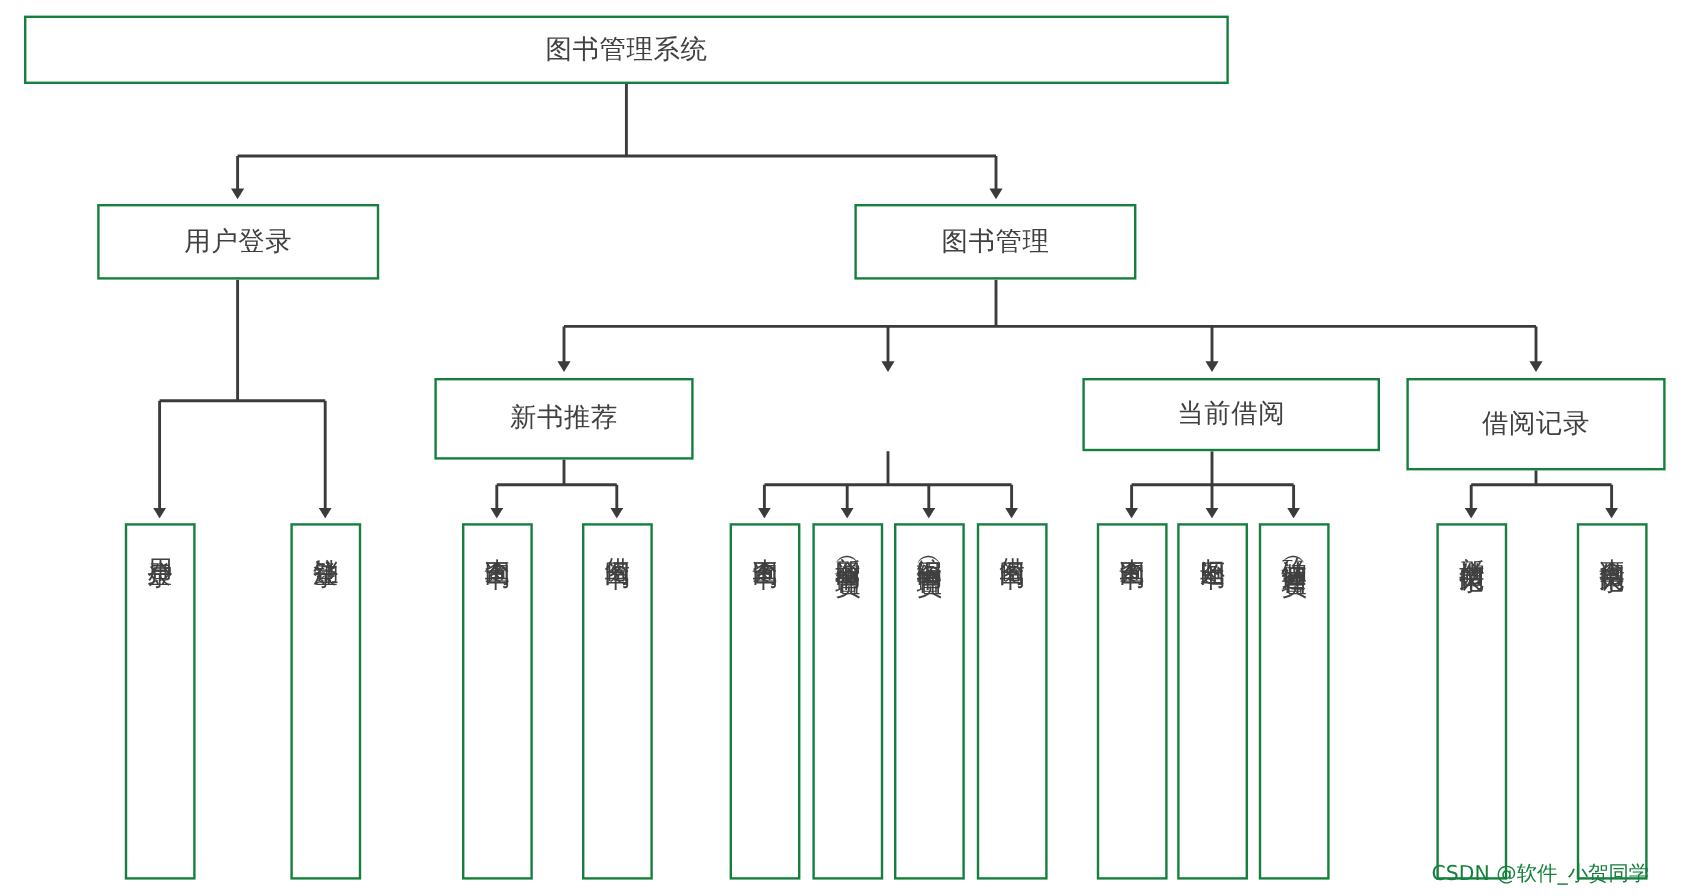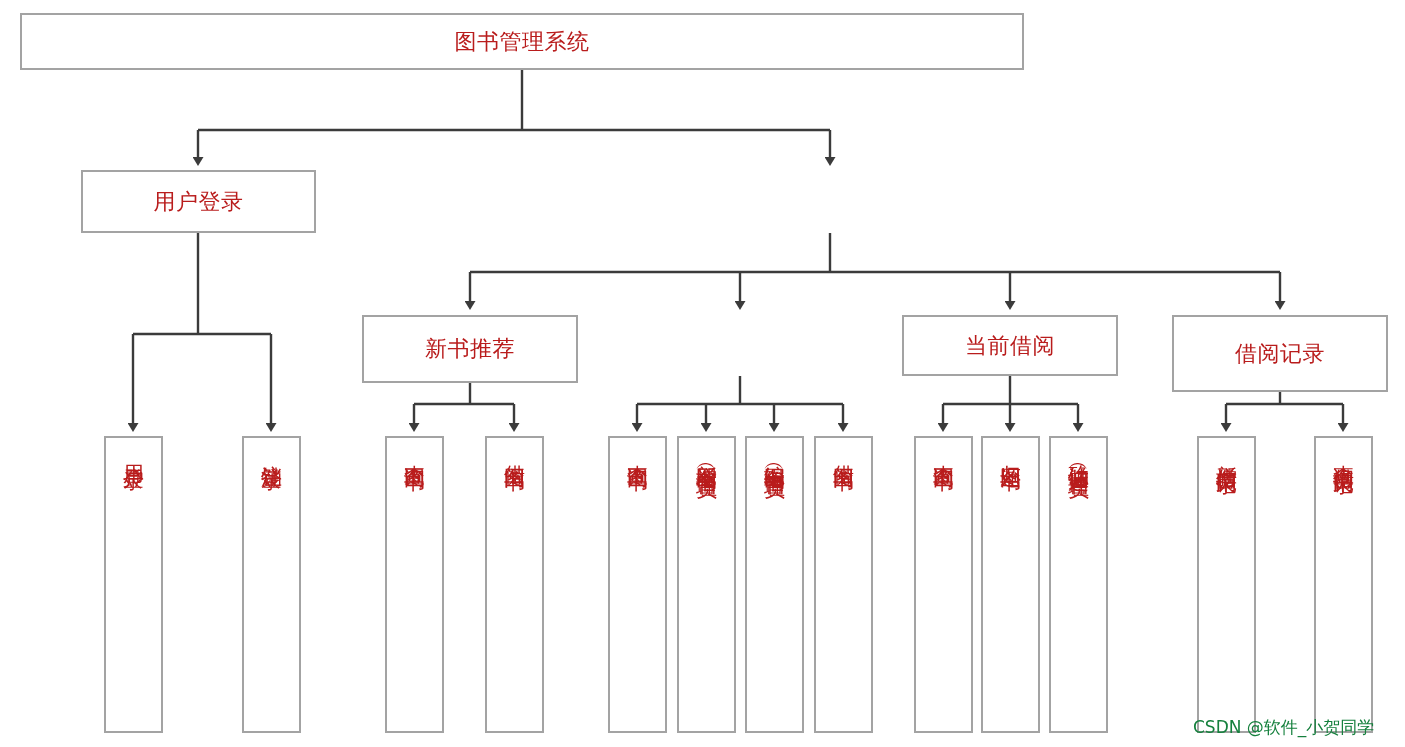--- a/index.html
+++ b/index.html
@@ -21,25 +21,25 @@
     left: 0;
     top: 0;
     width: 1405px;
     height: 747px;
     pointer-events: none;
   }
   .node {
     position: absolute;
     box-sizing: border-box;
     background: #ffffff;
-    border: 2px solid #a3a3a3;
+    border: 2px solid #15803d;
     display: flex;
     align-items: center;
     justify-content: center;
-    color: #b91c1c;
+    color: #404040;
     z-index: 2;
   }
   .node-label {
     display: block;
     text-align: center;
     line-height: 1.18;
     letter-spacing: 0.5px;
     white-space: nowrap;
   }
   
@@ -127,25 +127,28 @@
     </g>
   </svg>
 
   <div class="node root horiz" style="left:20px; top:13px; width:1004px; height:57px;">
     <span class="node-label">图书管理系统</span>
   </div>
 
   <div class="node horiz" style="left:81px; top:170px; width:235px; height:63px;">
     <span class="node-label">用户登录</span>
   </div>
+  <div class="node horiz" style="left:712px; top:170px; width:235px; height:63px;">
+    <span class="node-label">图书管理</span>
+  </div>
 
   <div class="node horiz" style="left:362px; top:315px; width:216px; height:68px;">
     <span class="node-label">新书推荐</span>
   </div>
-  <div class="node horiz" style="left:902px; top:315px; width:216px; height:61px;">
+  <div class="node horiz" style="left:902px; top:315px; width:248px; height:61px;">
     <span class="node-label">当前借阅</span>
   </div>
   <div class="node horiz" style="left:1172px; top:315px; width:216px; height:77px;">
     <span class="node-label">借阅记录</span>
   </div>
 
   <div class="node vert" style="left:104px; top:436px; width:59px; height:297px;">
     <span class="node-label">用户登录</span>
   </div>
   <div class="node vert" style="left:242px; top:436px; width:59px; height:297px;">

